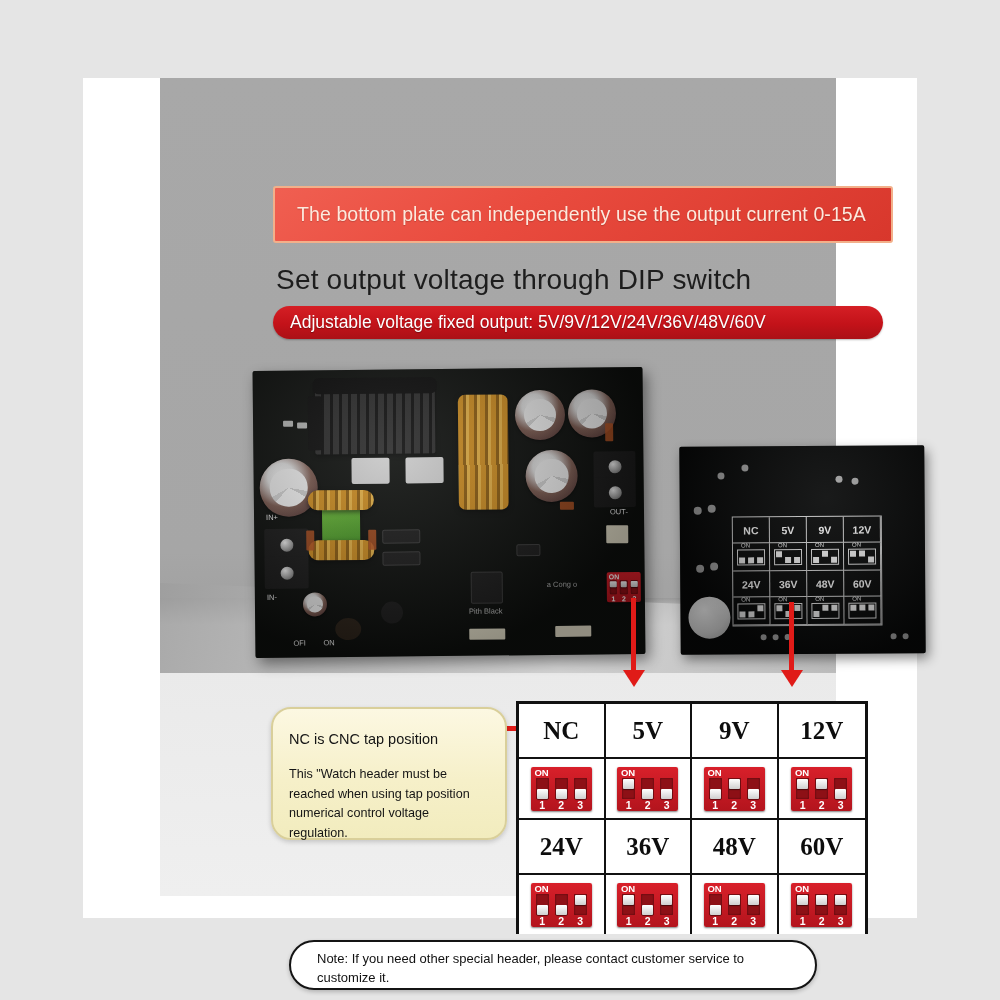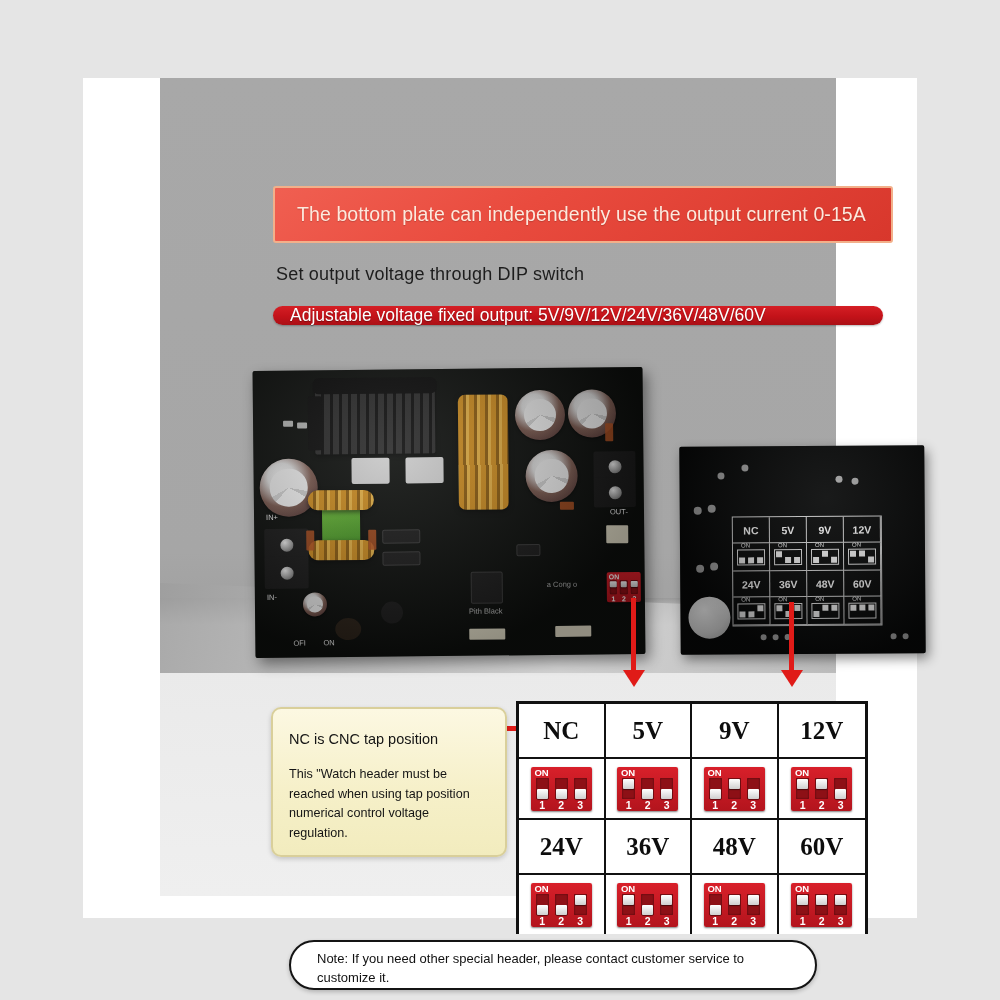--- a/index.html
+++ b/index.html
@@ -20,24 +20,24 @@
         clip-path:polygon(0 0,100% 30%,100% 100%,0 100%);opacity:.85;}
 
   
   .banner-top{position:absolute;left:190px;top:108px;width:620px;height:57px;
      background:linear-gradient(145deg,#f05f51 0%,#e94b3e 40%,#d8372c 100%);
      border:2px solid #f2b08a;border-radius:3px;box-sizing:border-box;
      display:flex;align-items:center;}
   .banner-top span{color:#fde9dd;font-size:19.5px;padding-left:22px;letter-spacing:.1px;
      text-shadow:0 1px 1px rgba(0,0,0,.18);}
 
-  .subtitle{position:absolute;left:193px;top:186px;color:#1d1d1d;font-size:18px;
+  .subtitle{position:absolute;left:193px;top:186px;color:#1d1d1d;font-size:28px;
      letter-spacing:.2px;}
 
-  .banner-pill{position:absolute;left:190px;top:228px;width:610px;height:19px;
+  .banner-pill{position:absolute;left:190px;top:228px;width:610px;height:33px;
      background:linear-gradient(180deg,#d51f25 0%,#c31219 55%,#ab1016 100%);
      border-radius:17px;display:flex;align-items:center;
      box-shadow:0 1px 2px rgba(0,0,0,.28);}
   .banner-pill span{color:#ffffff;font-size:17.5px;padding-left:17px;
      text-shadow:0 1px 1px rgba(0,0,0,.35);}
 
   .backside-label{position:absolute;left:597px;top:326px;font-size:20px;color:#1b1b1b;}
 
   
   .pcb-main{position:absolute;left:171px;top:291px;width:390px;height:287px;
@@ -102,23 +102,23 @@
   .pad{position:absolute;border-radius:50%;background:#d9d9d9;opacity:.75;}
   .bigpad{position:absolute;left:8px;top:150px;width:42px;height:42px;border-radius:50%;
     background:radial-gradient(circle at 38% 32%,#fff,#dadada 60%,#a9a9a9 100%);}
   .arr-stem{position:absolute;background:#e01b18;}
   .arr-head{position:absolute;width:0;height:0;border-left:11px solid transparent;
     border-right:11px solid transparent;border-top:17px solid #e01b18;}
   .arr-head-left{position:absolute;width:0;height:0;border-top:11px solid transparent;
     border-bottom:11px solid transparent;border-right:20px solid #d11a18;}
 
   
-  .note-yellow{position:absolute;left:188px;top:629px;width:236px;height:150px;
+  .note-yellow{position:absolute;left:188px;top:629px;width:236px;height:133px;
     background:linear-gradient(180deg,#fcf8e2 0%,#f6f0c9 55%,#f2ecbe 100%);
-    border:2px solid #d9cf9a;border-radius:10px;box-sizing:border-box;
+    border:2px solid #d9cf9a;border-radius:20px;box-sizing:border-box;
     box-shadow:0 2px 5px rgba(0,0,0,.18);}
   .note-yellow .h{position:absolute;left:16px;top:22px;font-size:14.5px;color:#141414;}
   .note-yellow .b{position:absolute;left:16px;right:14px;top:56px;font-size:12.6px;
     color:#141414;line-height:1.55;}
 
   
   .ttable{position:absolute;left:433px;top:623px;width:352px;height:233px;
     background:#fff;border:3px solid #111;box-sizing:border-box;display:grid;
     grid-template-columns:repeat(4,1fr);grid-template-rows:55px 61px 55px 59px;}
   .ttable > div{border-right:2.5px solid #111;border-bottom:2.5px solid #111;

